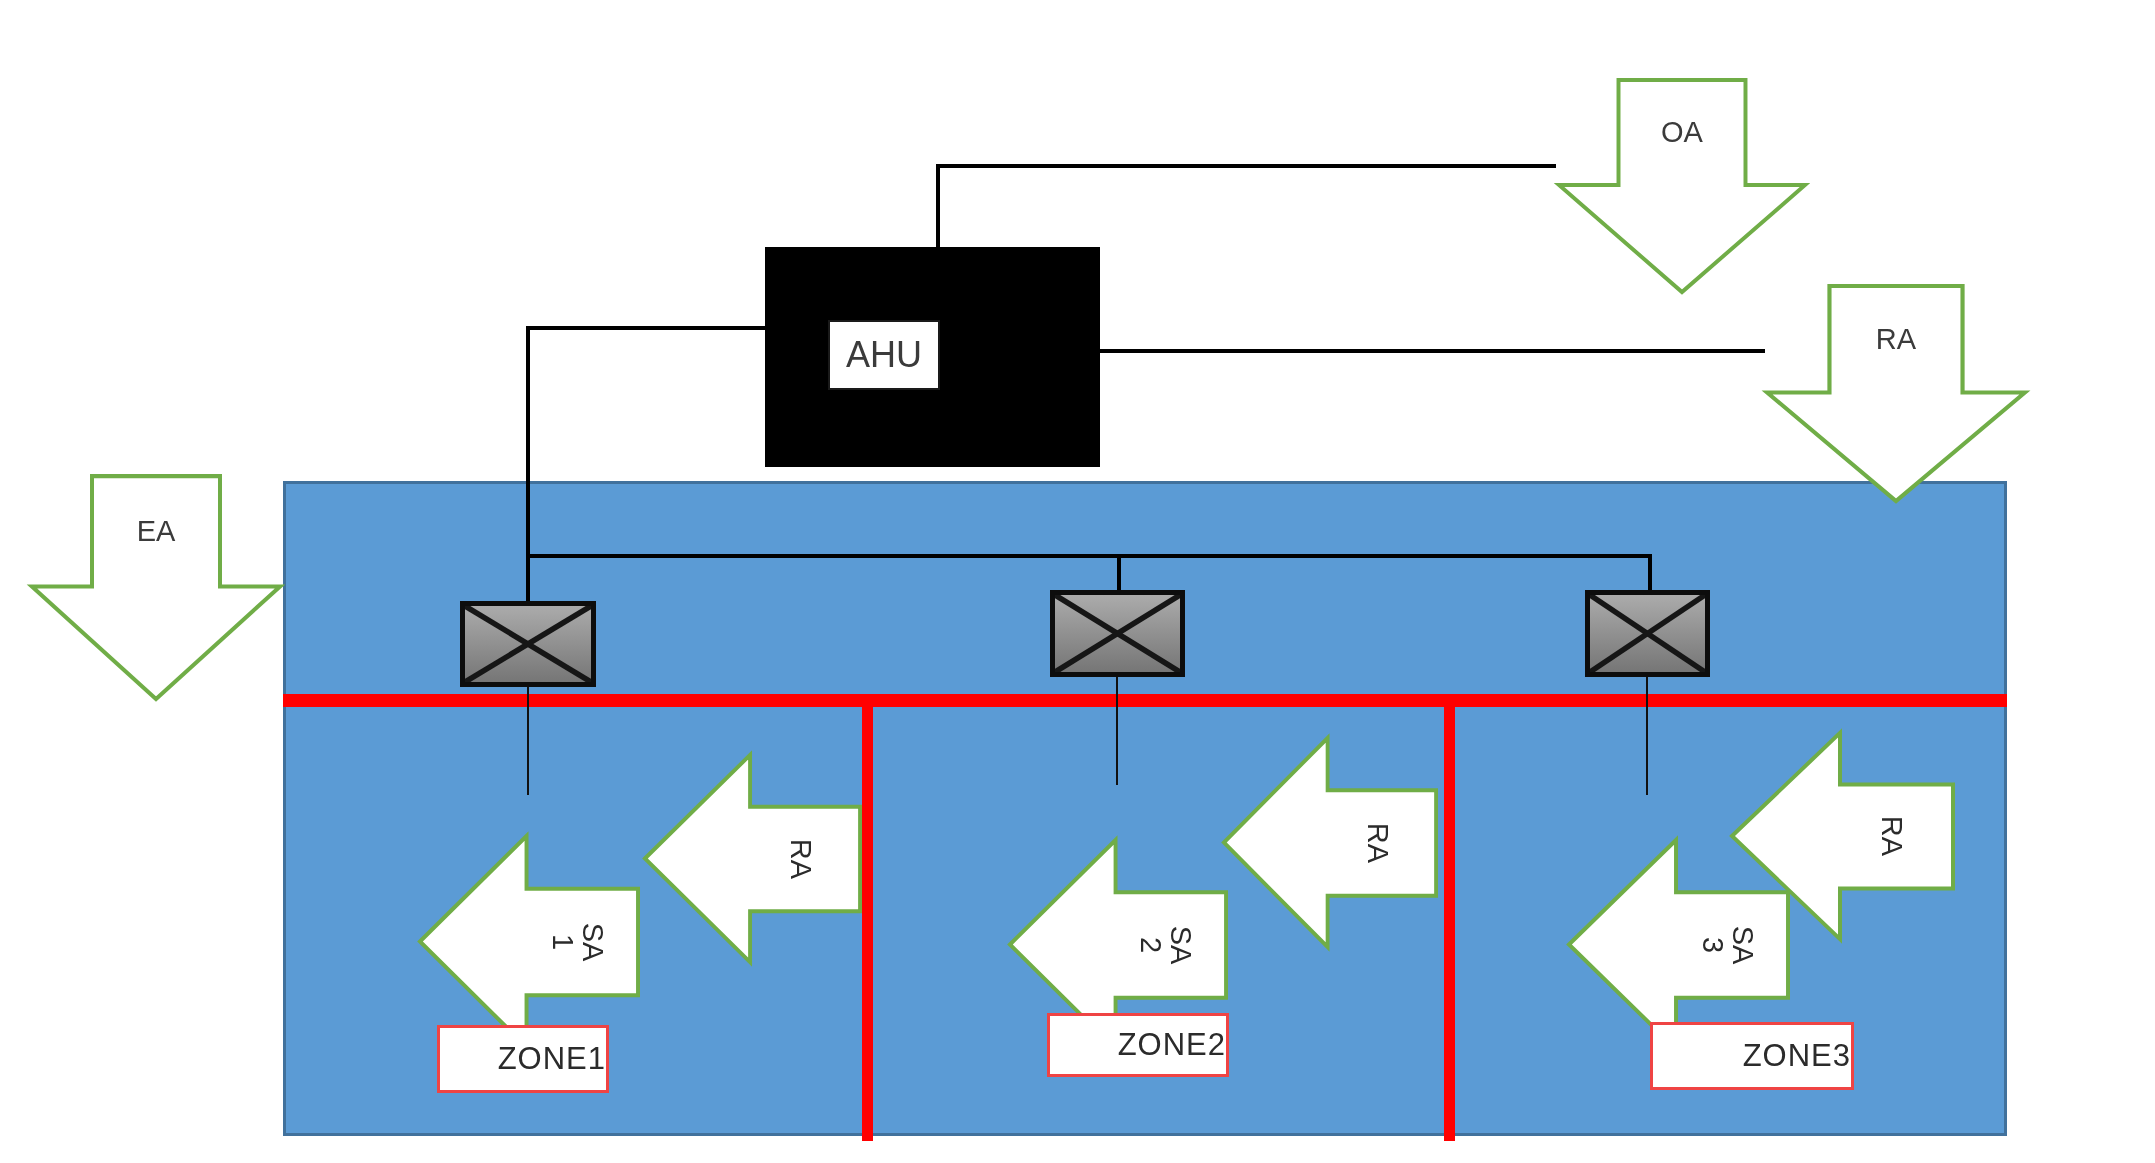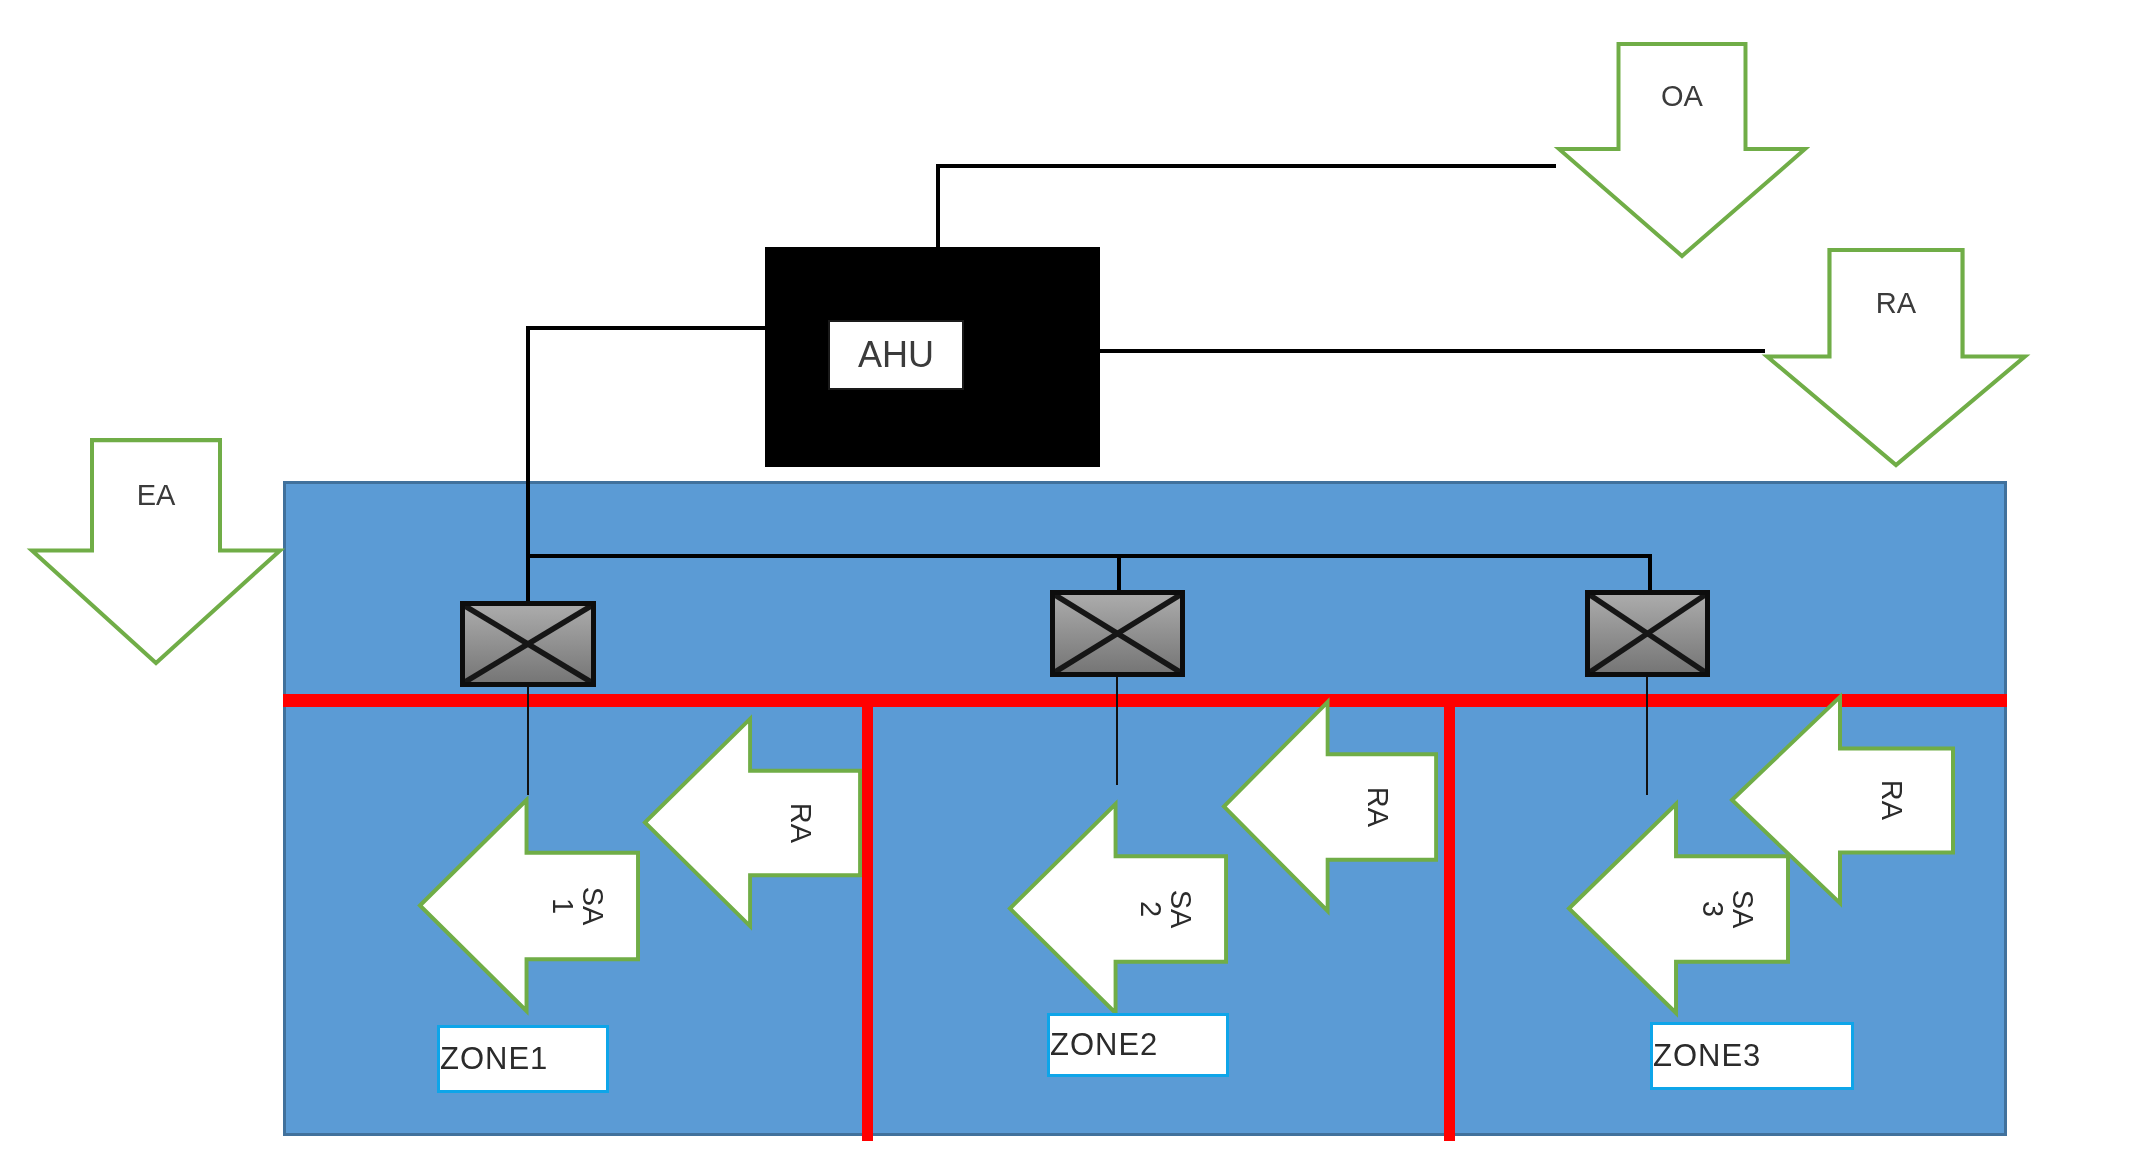--- a/index.html
+++ b/index.html
@@ -23,48 +23,48 @@
   .hline,.vline{position:absolute;background:#000;}
   .hline{height:4px;}
   .vline{width:4px;}
   .thin{width:2px;background:#111;}
   
   .ahu{
     position:absolute;left:765px;top:247px;width:335px;height:220px;
     background:var(--ahu-fill);
   }
   .ahu-label{
-    position:absolute;left:63px;top:73px;width:136px;height:70px;
+    position:absolute;left:63px;top:73px;width:112px;height:70px;
     background:#fff;border:2px solid #1a1a1a;box-sizing:border-box;
     display:flex;align-items:center;justify-content:center;
     font-size:36px;color:#3b3b3b;
   }
   
   .damper{
     position:absolute;border:5px solid #0d0d0d;box-sizing:border-box;
     background:linear-gradient(to bottom, var(--damper-fill-light), var(--damper-fill-dark));
   }
   .damper svg{position:absolute;left:0;top:0;width:100%;height:100%;display:block;}
   .damper line{stroke:#161616;stroke-width:6;}
   
-  .arrow{position:absolute;}
+  .arrow{position:absolute;margin-top:36px;}
   .arrow svg{position:absolute;left:0;top:0;width:100%;height:100%;display:block;overflow:visible;}
   .ap{fill:#ffffff;stroke:var(--arrow-outline);stroke-width:4;stroke-linejoin:miter;}
   .alabel{
     position:absolute;left:50%;top:25%;transform:translate(-50%,-50%);
     font-size:29px;color:#3b3b3b;white-space:nowrap;
   }
   .rlabel{
     position:absolute;transform:translate(-50%,-50%) rotate(90deg);
     font-size:29px;color:#2b2b2b;text-align:center;line-height:1.05;white-space:nowrap;
   }
   
   .zplate{
-    position:absolute;background:#ffffff;border:3px solid #0ea5e9;box-sizing:border-box;
-    display:flex;align-items:center;justify-content:flex-start;
+    position:absolute;background:#ffffff;border:3px solid #ef4444;box-sizing:border-box;
+    display:flex;align-items:center;justify-content:flex-end;
     font-size:31px;color:#2b2b2b;letter-spacing:1px;
   }
 </style>
 </head>
 <body>
 
 <div class="canvas">
 
   <div class="room"></div>
   <div class="redline-h"></div>

